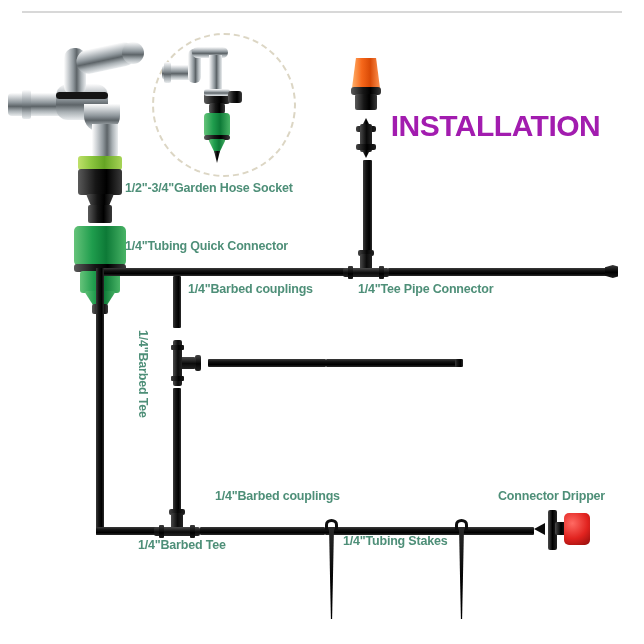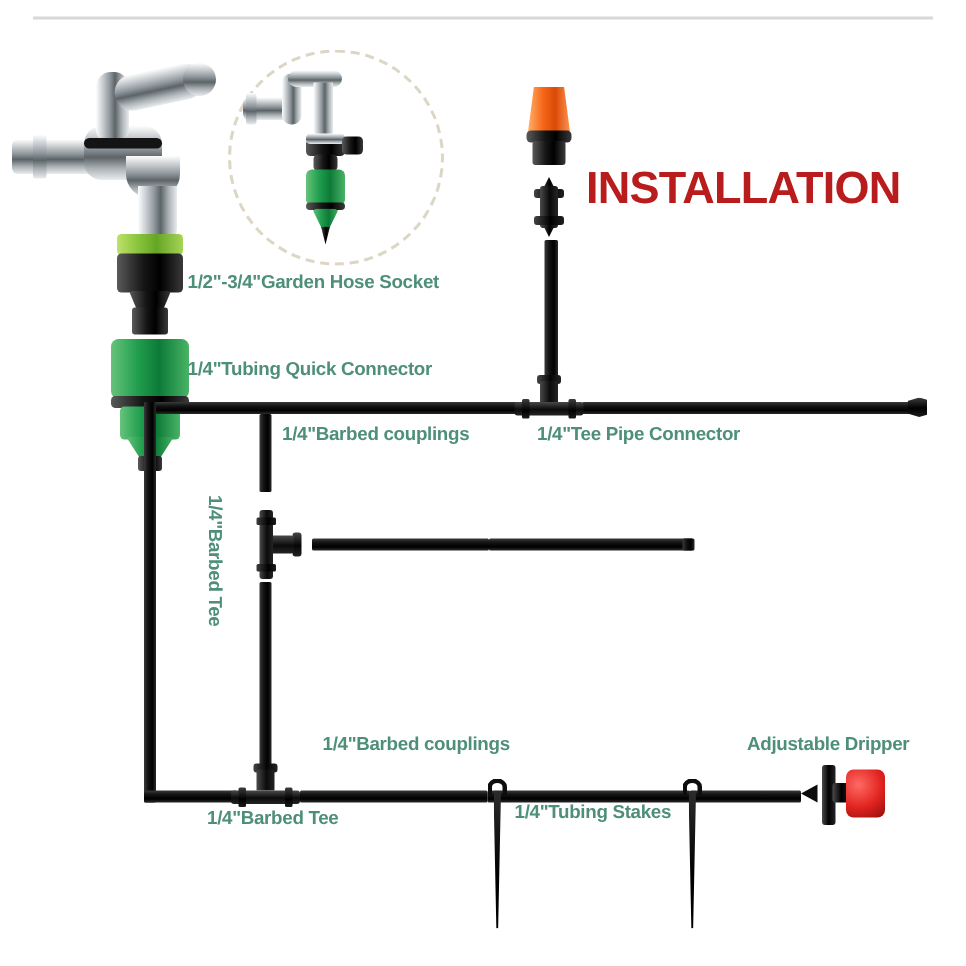--- a/index.html
+++ b/index.html
@@ -32,21 +32,21 @@
     position: absolute;
     color: #4e8f78;
     font-weight: bold;
     font-size: 12.5px;
     letter-spacing: -0.2px;
     white-space: nowrap;
     line-height: 1;
   }
   .title {
     position: absolute;
-    color: #b91c1c;
+    color: #a21caf;
     font-weight: bold;
     line-height: 1.05;
     font-size: 30px;
     letter-spacing: -0.5px;
     white-space: nowrap;
     text-align: center;
   }
 
   
   .pipe {
@@ -401,15 +401,15 @@
   <div class="lbl" style="left:358px; top:283px;">1/4"Tee Pipe Connector</div>
 
   <div class="lbl" style="left:149px; top:330px; transform:rotate(90deg); transform-origin:left top;">1/4"Barbed Tee</div>
 
   <div class="lbl" style="left:215px; top:490px;">1/4"Barbed couplings</div>
 
   <div class="lbl" style="left:138px; top:539px;">1/4"Barbed Tee</div>
 
   <div class="lbl" style="left:343px; top:535px;">1/4"Tubing Stakes</div>
 
-  <div class="lbl" style="left:498px; top:490px;">Adjustable Dripper</div>
+  <div class="lbl" style="left:498px; top:490px;">Connector Dripper</div>
 
 </div>
 
 </body></html>

